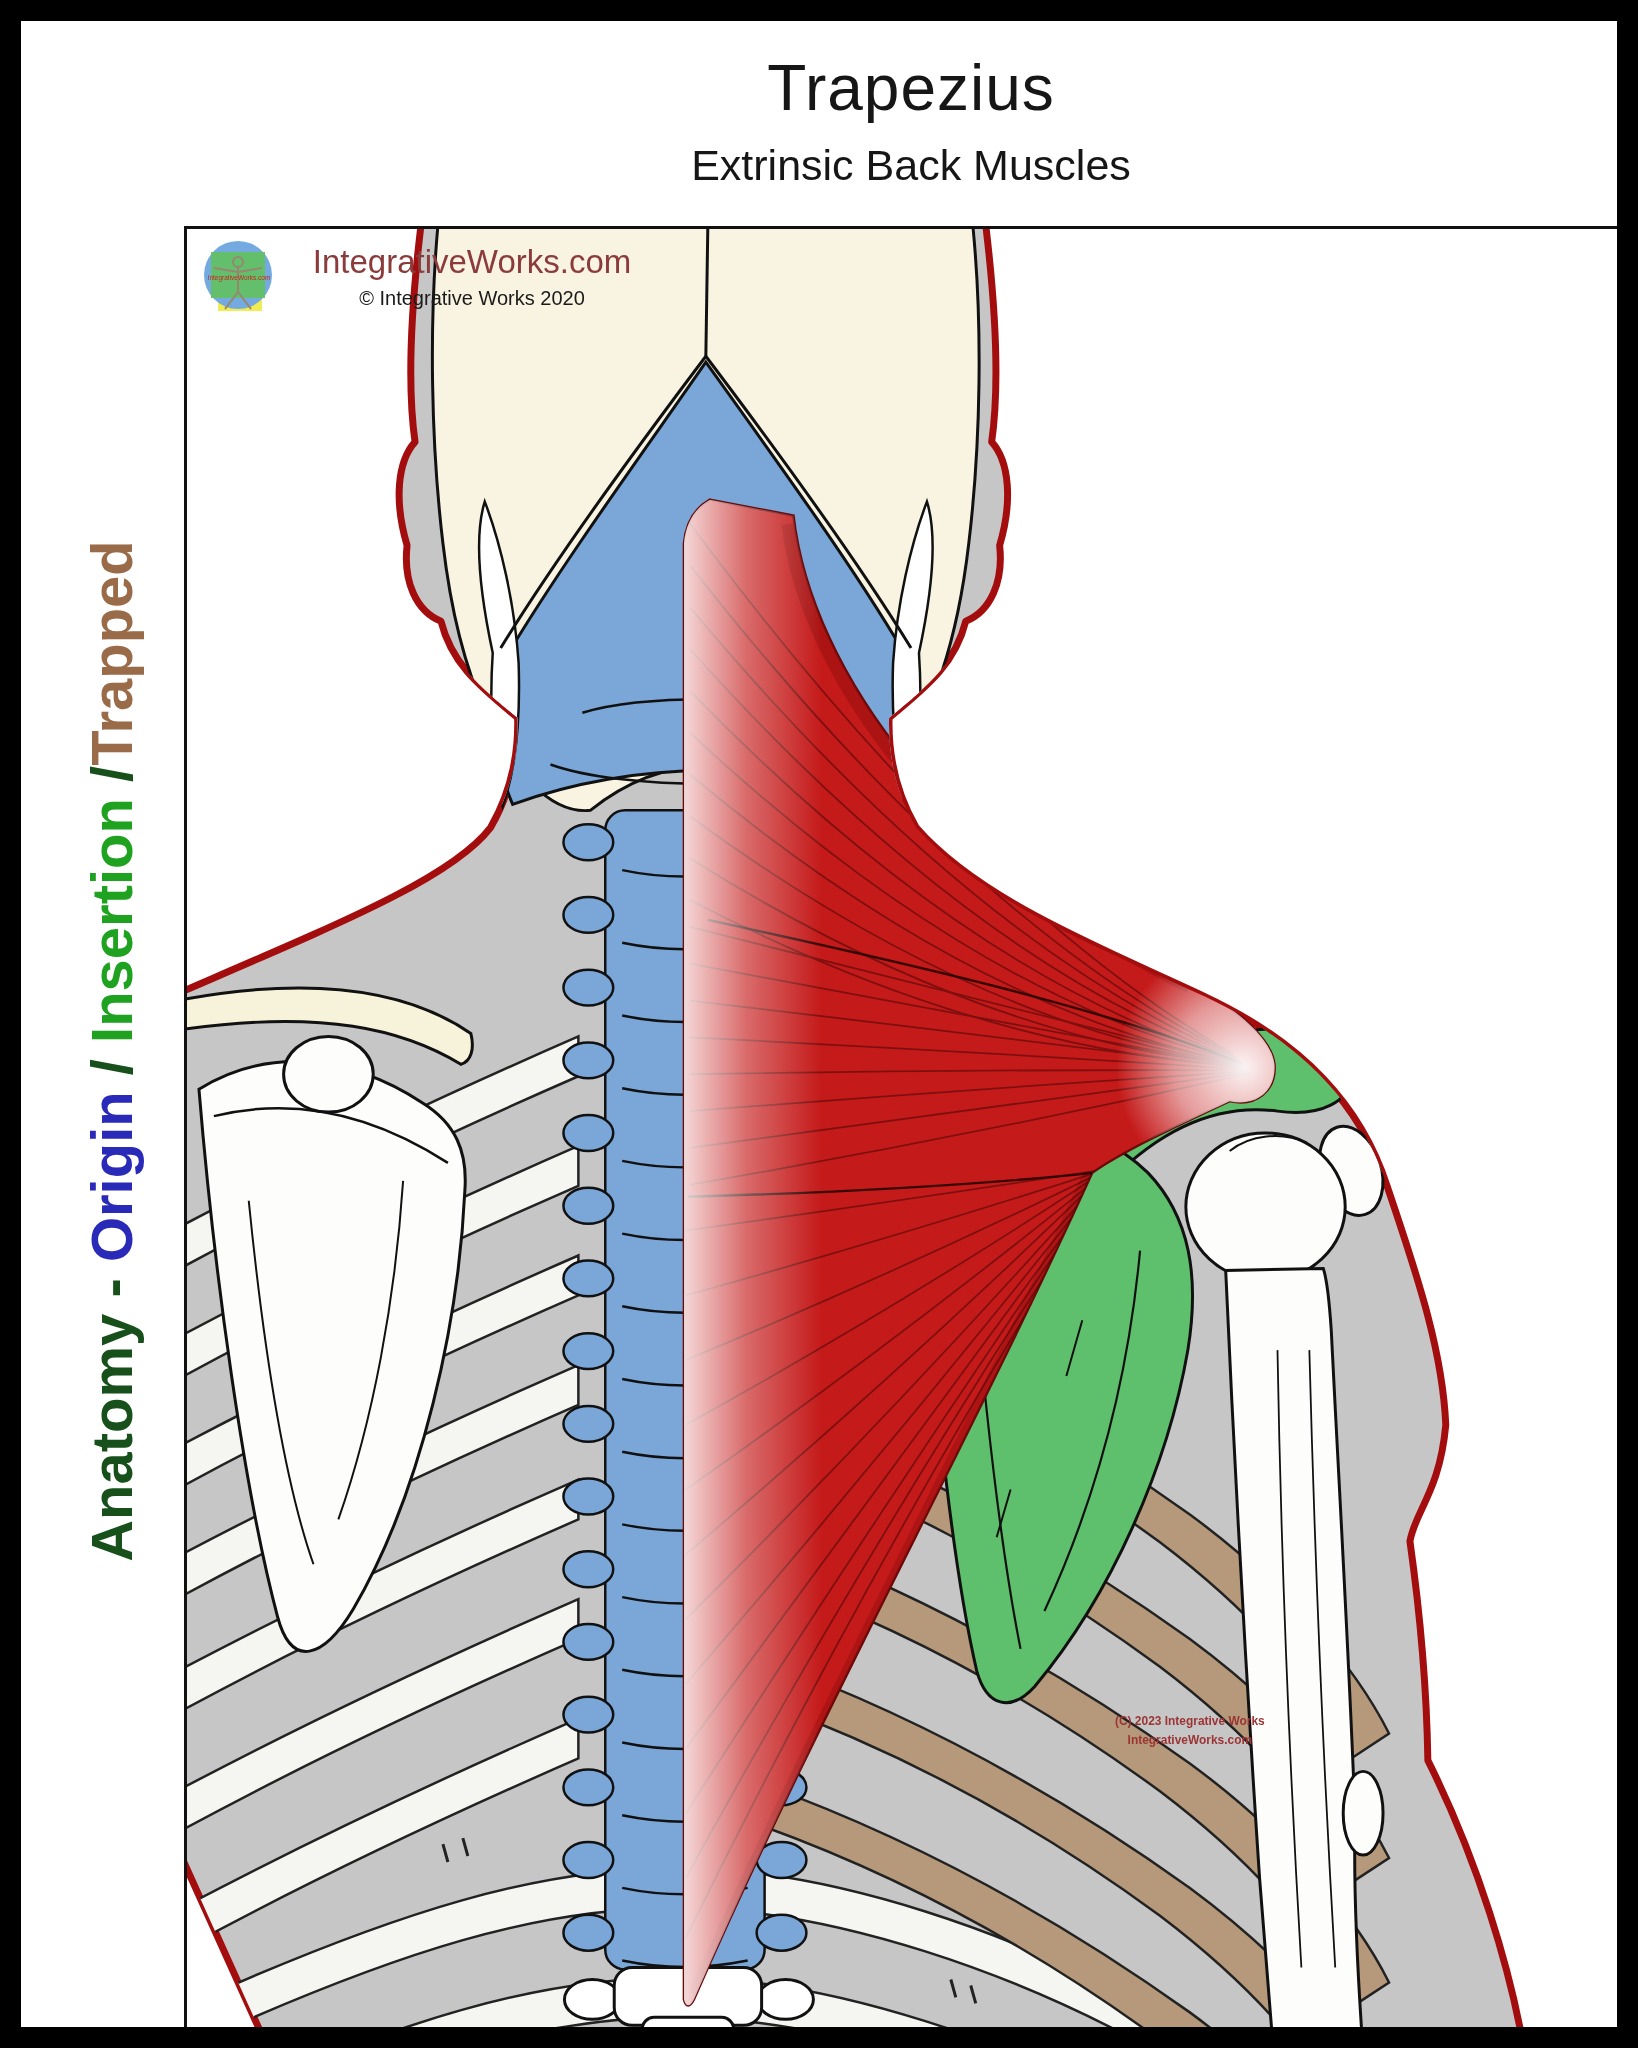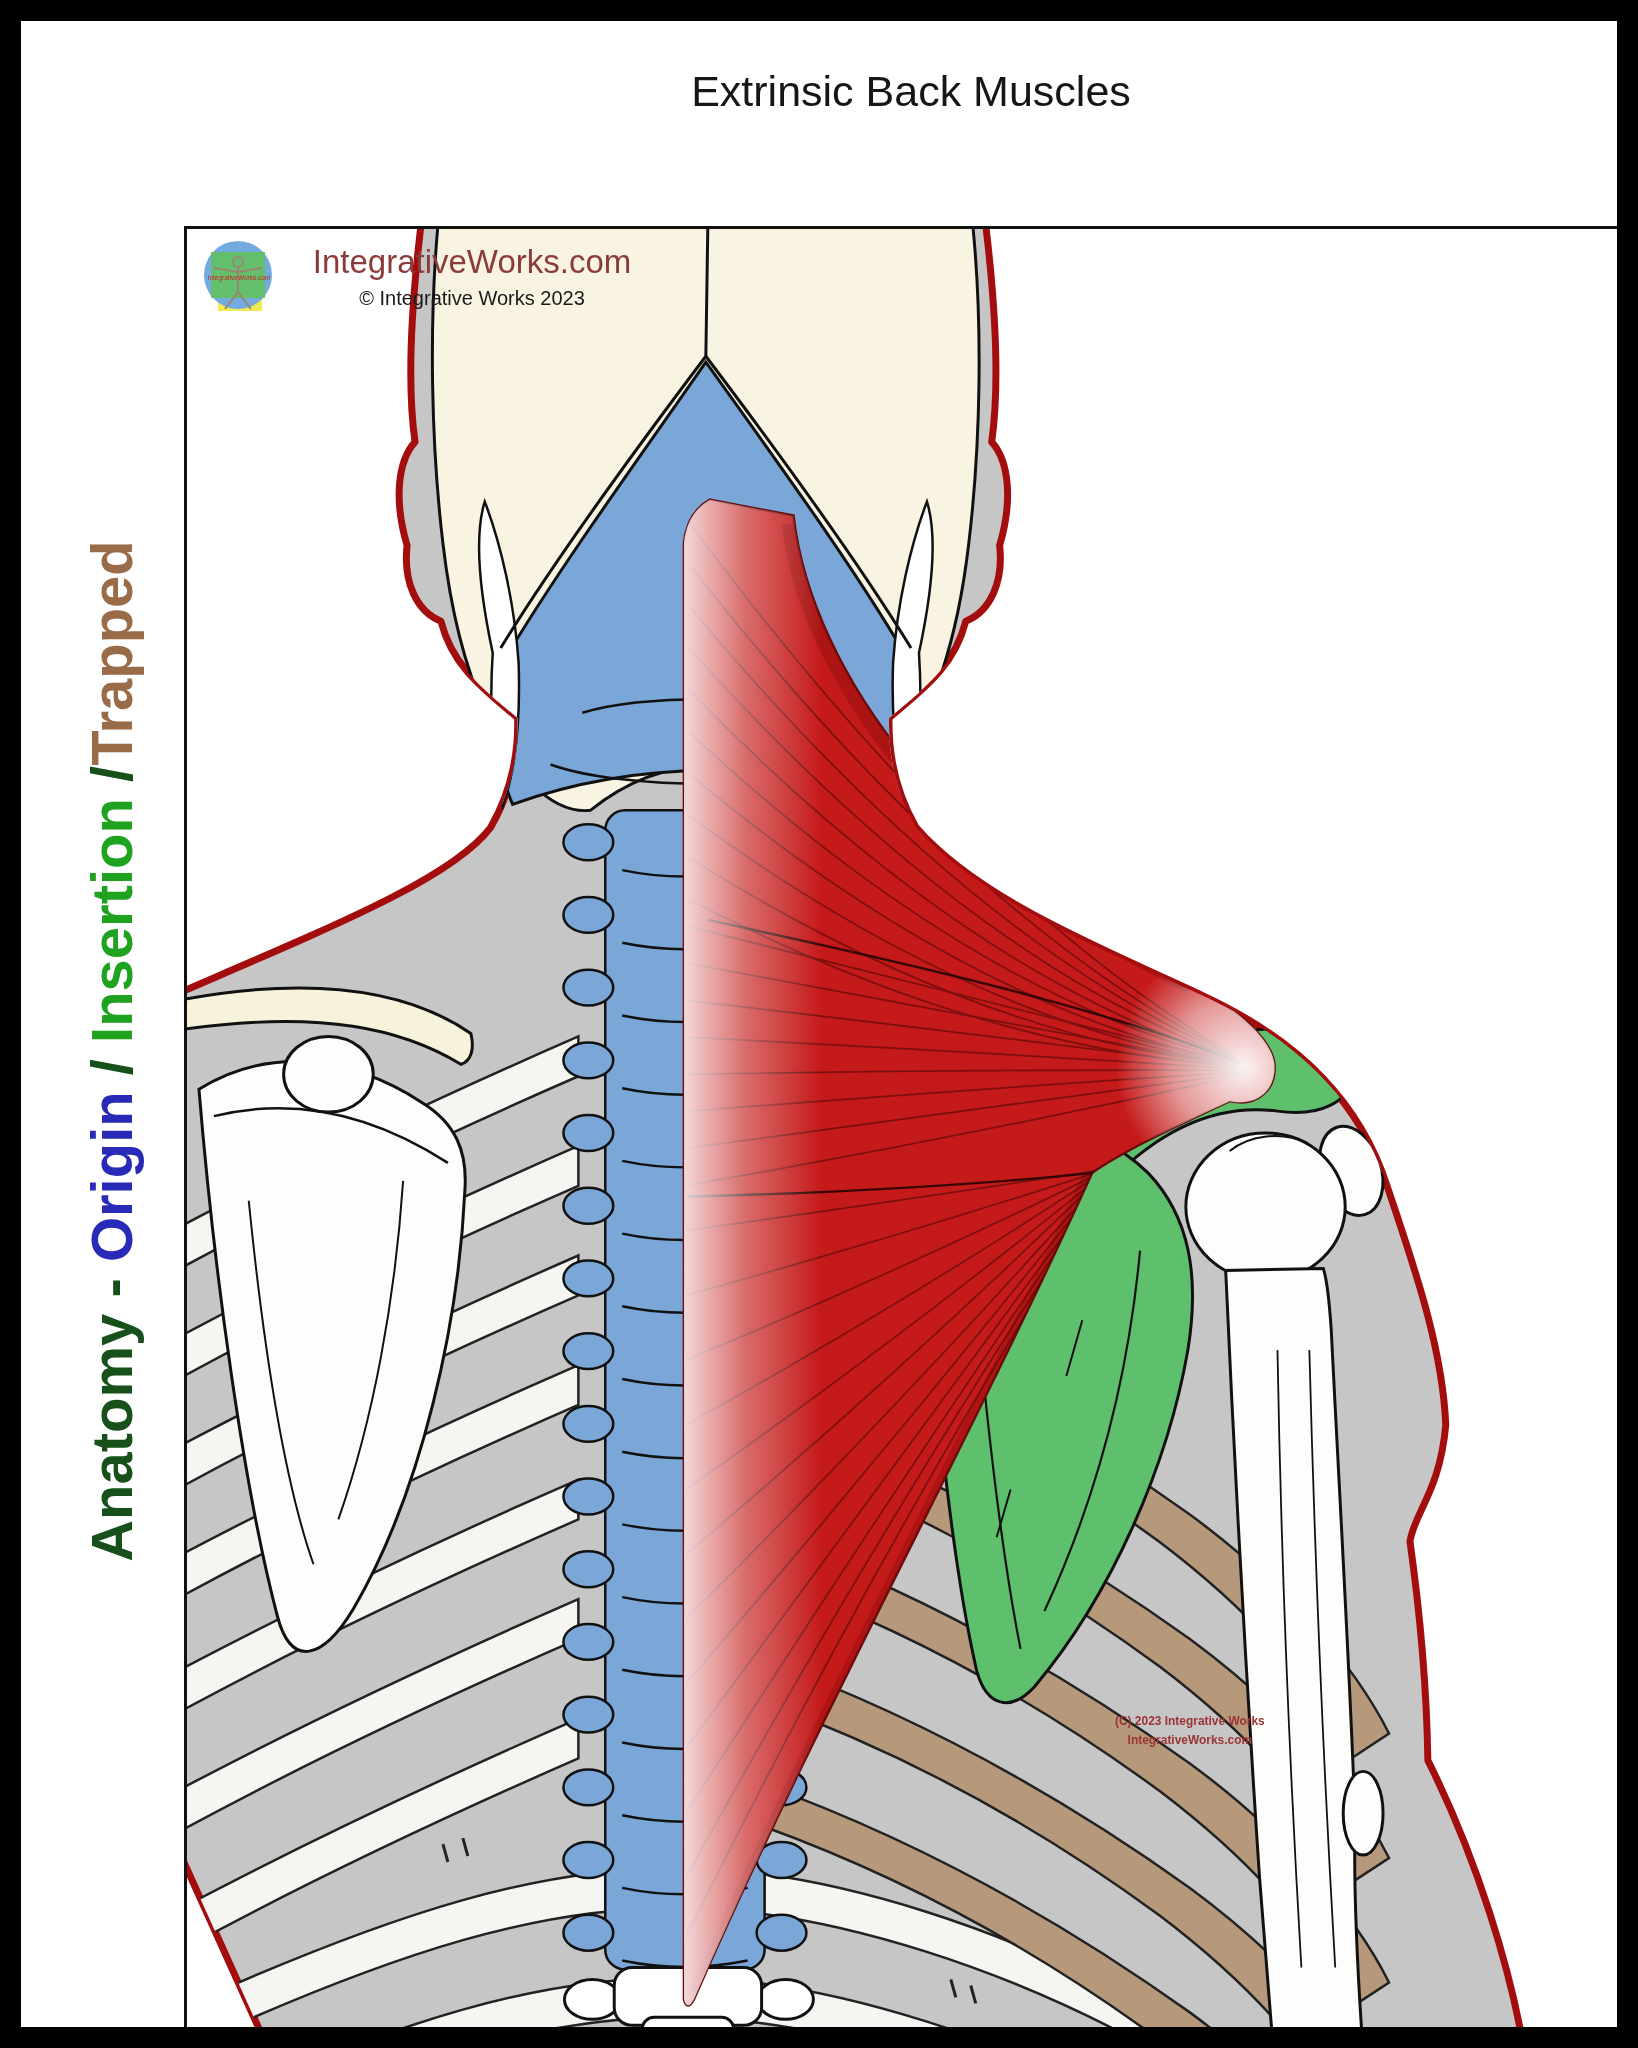--- a/index.html
+++ b/index.html
@@ -21,20 +21,21 @@
   .branding .site{font-size:33px;color:#8b3b3b;}
   .branding .copy{font-size:20px;color:#1a1a1a;margin-top:6px;}
   .logo{position:absolute;left:11px;top:8px;width:82px;height:82px;}
 </style>
 </head>
 <body>
 
 <div class="page">
 
   <div class="titleblock">
+    <h1>Trapezius</h1>
     <h2>Extrinsic Back Muscles</h2>
   </div>
 
   <svg class="sidelabel" viewBox="0 0 146 1823">
     <text transform="translate(72,825) rotate(-90)" text-anchor="middle" dominant-baseline="central" font-family="Liberation Sans, sans-serif" font-size="58" font-weight="bold">
       <tspan fill="#17501a">Anatomy</tspan><tspan fill="#17501a"> - </tspan><tspan fill="#2a2ab8">Origin</tspan><tspan fill="#17501a"> / </tspan><tspan fill="#1fa21f">Insertion</tspan><tspan fill="#17501a"> /</tspan><tspan fill="#9a6b49">Trapped</tspan>
     </text>
   </svg>
 
   <div class="figure">
@@ -229,17 +230,17 @@
       <g stroke="#97876f" stroke-width="2" fill="none">
         <circle cx="40" cy="25" r="5"></circle>
         <path d="M16,31 L40,35 L64,31"></path>
         <path d="M40,30 L40,55"></path>
         <path d="M40,55 L27,72 M40,55 L53,72"></path>
       </g>
       <text x="41" y="43" font-family="Liberation Sans, sans-serif" font-size="6.5" fill="#cc2222" text-anchor="middle">IntegrativeWorks.com</text>
     </svg>
     <div class="branding">
       <div class="site">IntegrativeWorks.com</div>
-      <div class="copy">© Integrative Works 2023</div>
+      <div class="copy">© Integrative Works 2020</div>
     </div>
 
   </div>
 </div>
 
 </body></html>

